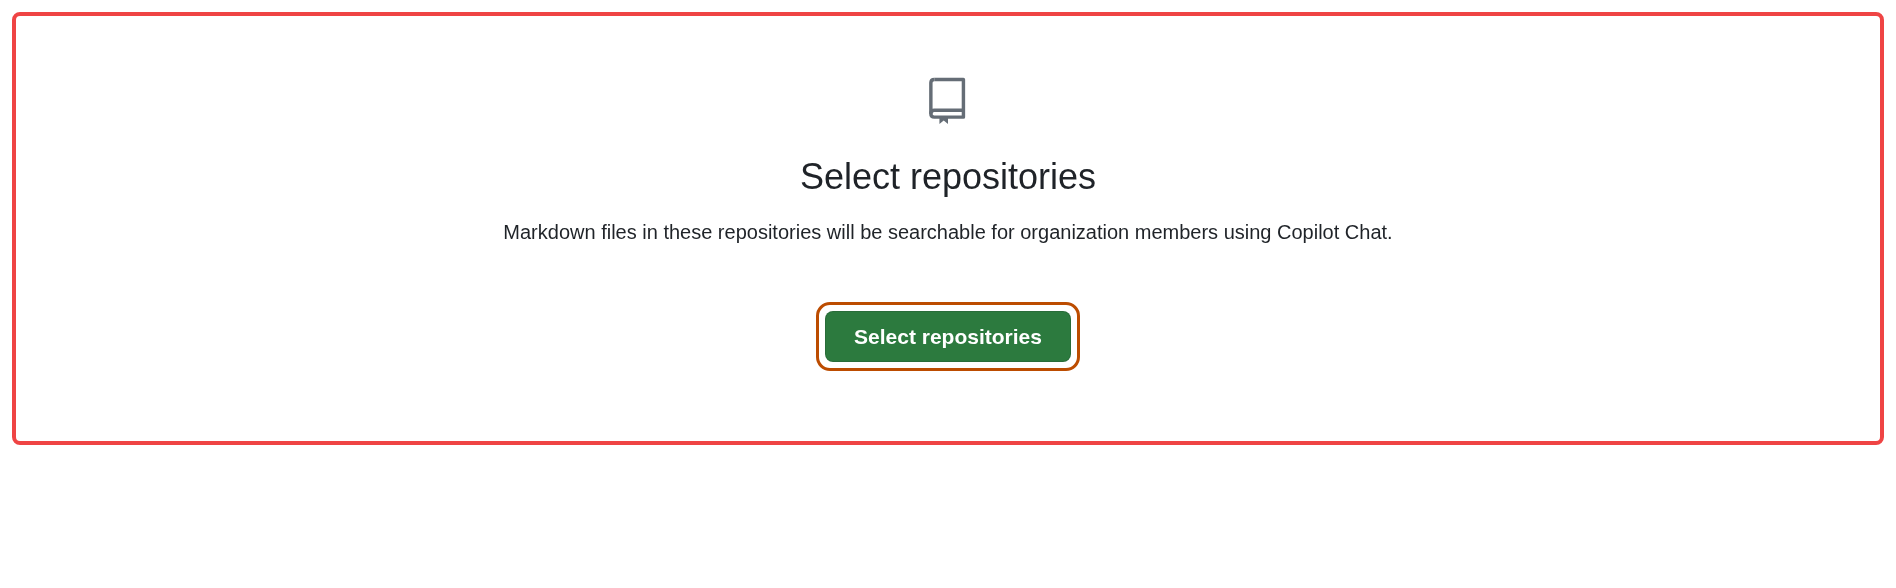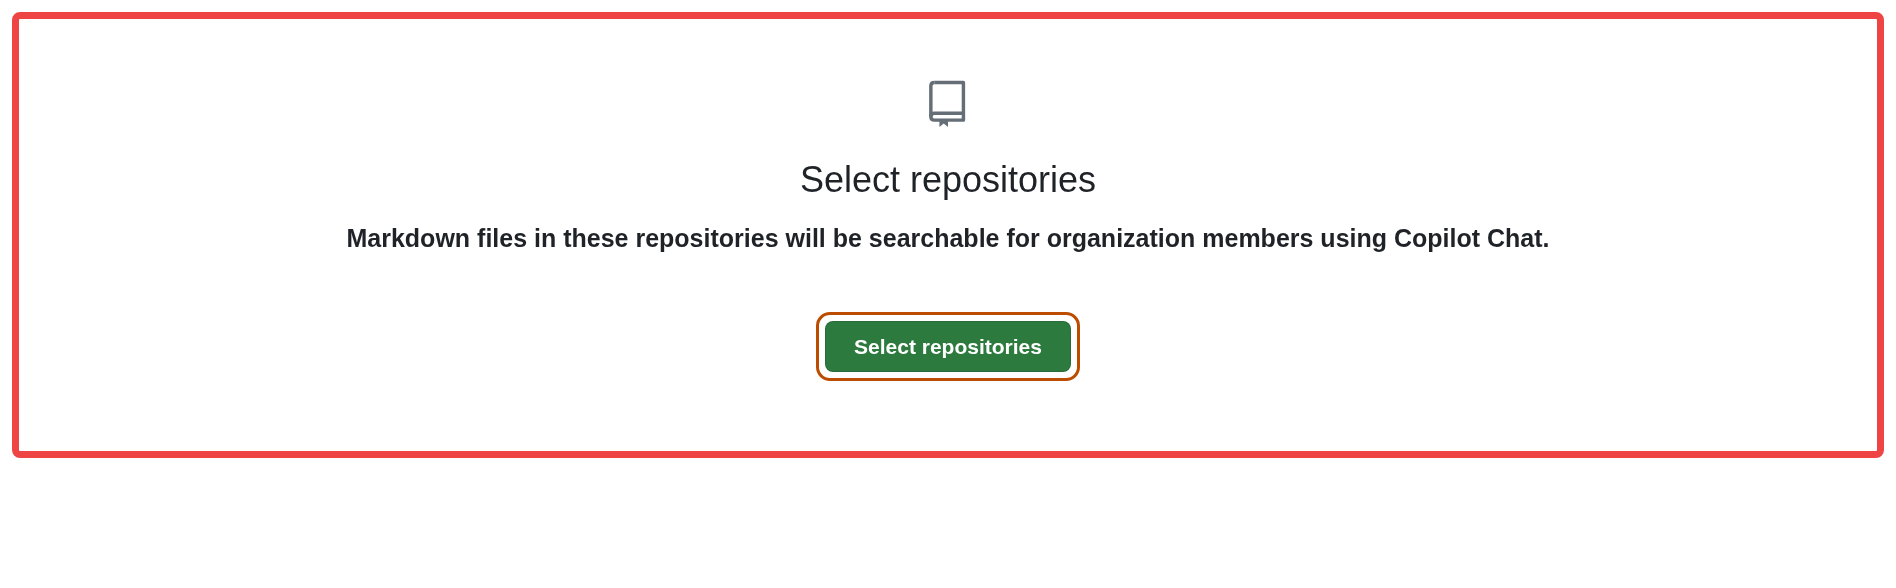--- a/index.html
+++ b/index.html
@@ -7,21 +7,21 @@
       margin: 0;
       padding: 0;
     }
     body {
       font-family: -apple-system, BlinkMacSystemFont, "Segoe UI", Helvetica, Arial, sans-serif;
       background: #ffffff;
       padding: 12px;
     }
     .panel {
       width: 100%;
-      border: 7px solid #ef4444;
+      border: 4px solid #ef4444;
       border-radius: 8px;
       padding: 60px 40px 70px 40px;
       display: flex;
       flex-direction: column;
       align-items: center;
       background: #ffffff;
     }
     .icon-wrap {
       margin-bottom: 28px;
     }
@@ -33,22 +33,22 @@
       stroke-width: 2;
     }
     .heading {
       font-size: 36px;
       font-weight: 400;
       color: #1f2328;
       margin-bottom: 20px;
       text-align: center;
     }
     .description {
-      font-size: 25px;
-      font-weight: 700;
+      font-size: 20px;
+      font-weight: 400;
       color: #1f2328;
       text-align: center;
       margin-bottom: 56px;
       line-height: 1.4;
     }
     .button-highlight {
       display: inline-block;
       border: 3px solid #bc4c00;
       border-radius: 14px;
       padding: 6px;

